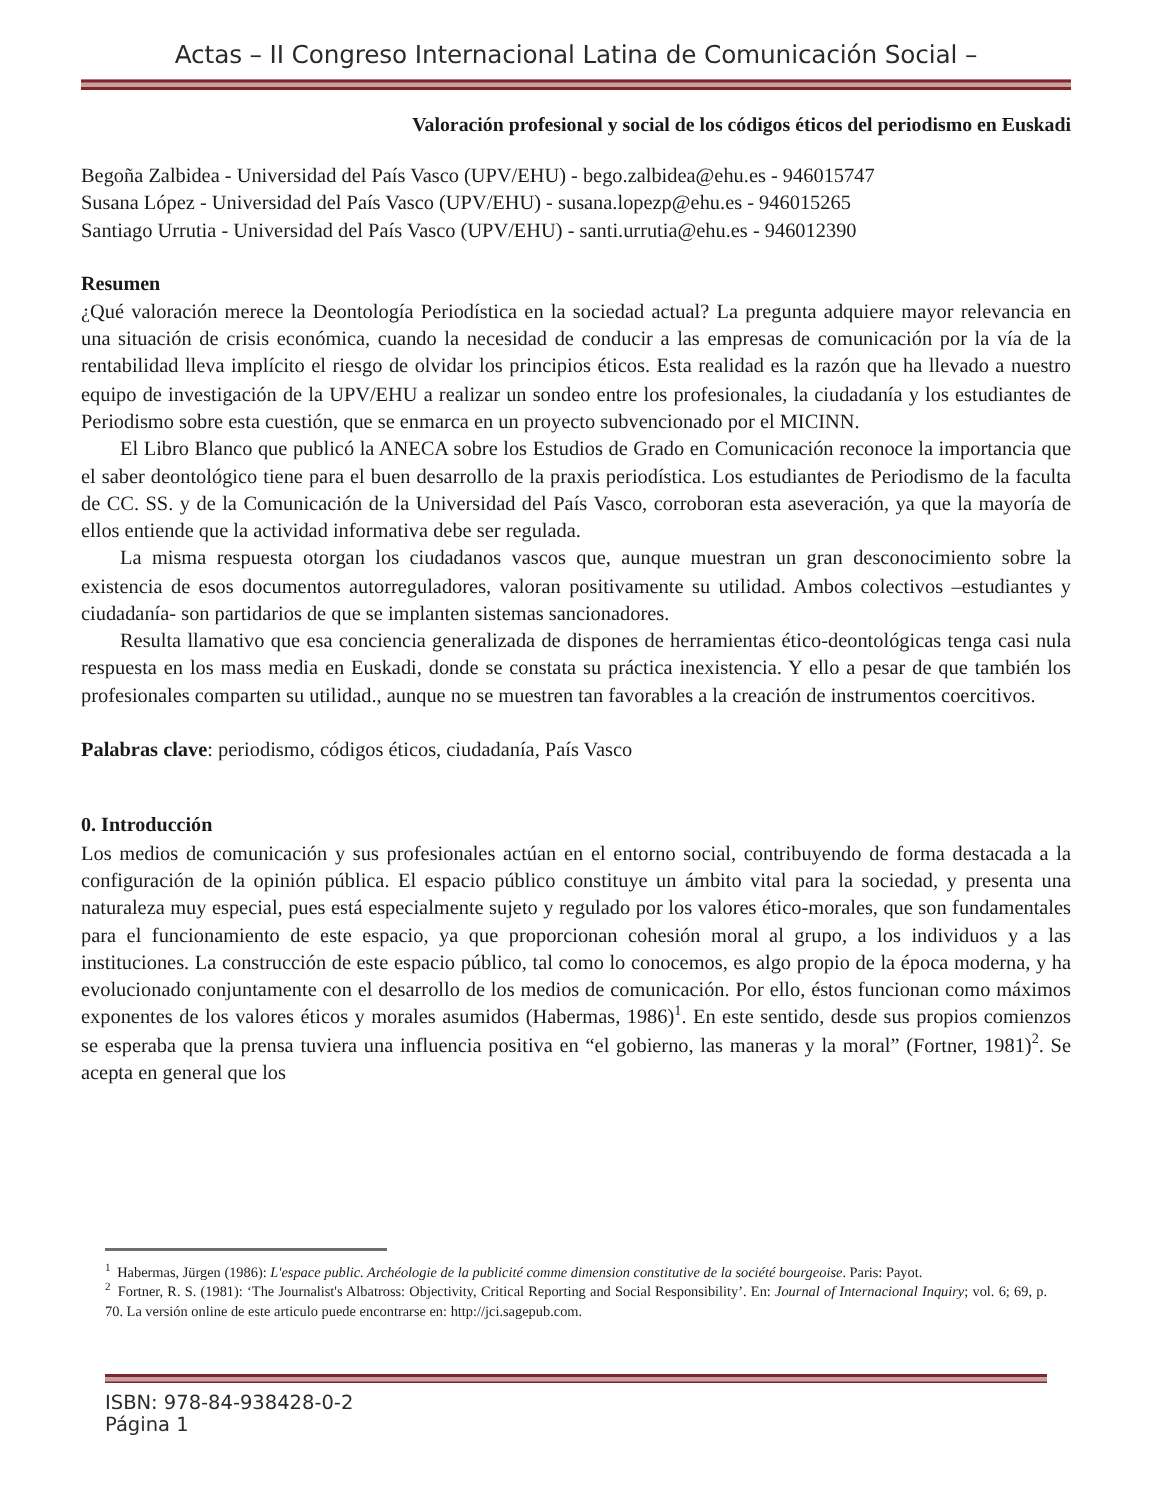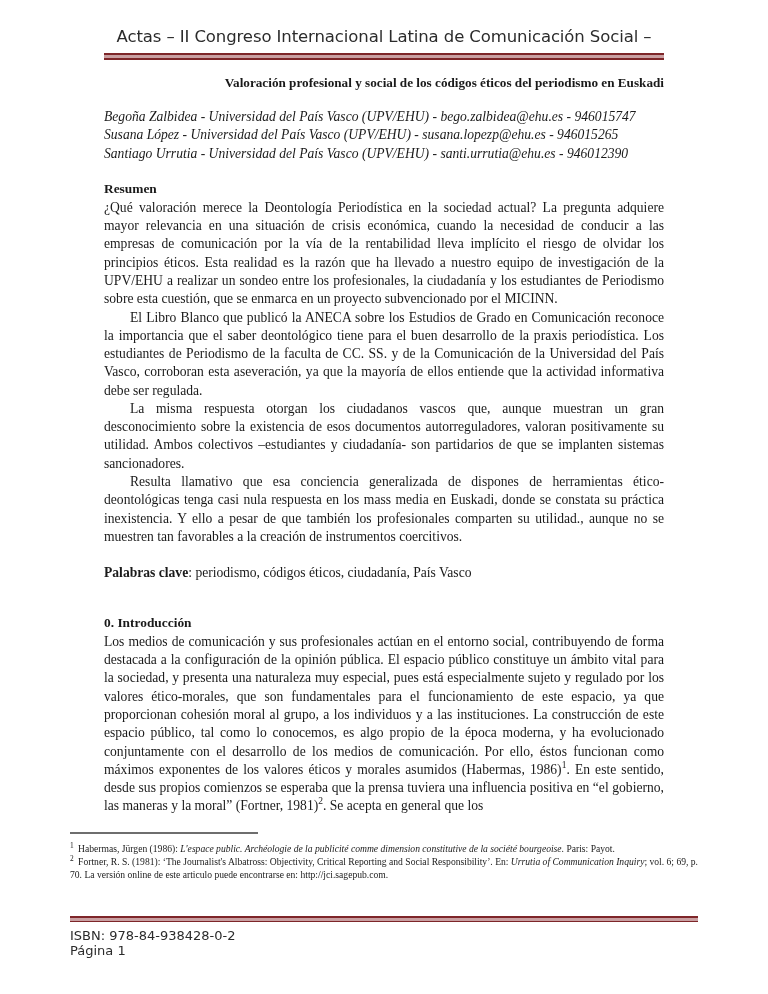--- a/index.html
+++ b/index.html
@@ -17,21 +17,21 @@
     overflow: hidden;
   }
 
   .page {
     position: absolute;
     left: 0;
     top: 0;
     width: 768px;
     height: 890px;
     box-sizing: border-box;
-    padding: 0 104px;
+    padding: 0 54px;
   }
 
   
   .doc-header {
     padding-top: 26px;
   }
   .doc-header-title {
     font-family: "DejaVu Sans", "Liberation Sans", sans-serif;
     font-size: 16.5px;
     line-height: 1.30;
@@ -58,21 +58,21 @@
     font-size: 13.2px;
     line-height: 1.25;
     margin: 0 0 16px 0;
     text-align: right;
   }
   .authors {
     font-size: 13.6px;
     line-height: 1.36;
     margin: 0 0 17px 0;
   }
-  .authors div { white-space: nowrap; font-style: italic; }
+  .authors div { white-space: nowrap; }
 
   .section-heading {
     font-weight: bold;
     font-size: 13.4px;
     line-height: 1.3;
     margin: 0 0 1px 0;
   }
   .para {
     font-size: 13.6px;
     line-height: 1.345;
@@ -185,21 +185,21 @@
     <h2 class="section-heading">0. Introducción</h2>
     <p class="para"><span>Los medios de comunicación y sus profesionales actúan en el entorno social, contribuyendo de forma destacada a la configuración de la opinión pública. El espacio público constituye un ámbito vital para la sociedad, y presenta una naturaleza muy especial, pues está especialmente sujeto y regulado por los valores ético-morales, que son fundamentales para el funcionamiento de este espacio, ya que proporcionan cohesión moral al grupo, a los individuos y a las instituciones. La construcción de este espacio público, tal como lo conocemos, es algo propio de la época moderna, y ha evolucionado conjuntamente con el desarrollo de los medios de comunicación. Por ello, éstos funcionan como máximos exponentes de los valores éticos y morales asumidos (Habermas, 1986)</span><sup class="fn">1</sup><span>. En este sentido, desde sus propios comienzos se esperaba que la prensa tuviera una influencia positiva en “el gobierno, las maneras y la moral” (Fortner, 1981)</span><sup class="fn">2</sup><span>. Se acepta en general que los</span></p>
 
   </div>
 
   <div class="footnotes">
     <div class="fn-sep"></div>
 
     <p class="fn-item"><span class="fn-num">1</span><span> Habermas, Jürgen (1986): </span><i>L'espace public. Archéologie de la publicité comme dimension constitutive de la société bourgeoise</i><span>. Paris: Payot.</span></p>
 
-    <p class="fn-item"><span class="fn-num">2</span><span> Fortner, R. S. (1981): ‘The Journalist's Albatross: Objectivity, Critical Reporting and Social Responsibility’. En: </span><i>Urrutia of Communication Inquiry</i><span>; vol. 6; 69, p. 70. La versión online de este articulo puede encontrarse en: http://jci.sagepub.com.</span></p>
+    <p class="fn-item"><span class="fn-num">2</span><span> Fortner, R. S. (1981): ‘The Journalist's Albatross: Objectivity, Critical Reporting and Social Responsibility’. En: </span><i>Journal of Internacional Inquiry</i><span>; vol. 6; 69, p. 70. La versión online de este articulo puede encontrarse en: http://jci.sagepub.com.</span></p>
   </div>
 
   <div class="doc-footer">
     <div class="rule-double-footer" style="border-top-color: rgb(126, 38, 41); border-bottom-color: rgb(126, 38, 41);"></div>
     <div class="footer-row">
       <span>ISBN: 978-84-938428-0-2</span>
       <span>Página 1</span>
     </div>
   </div>
 

